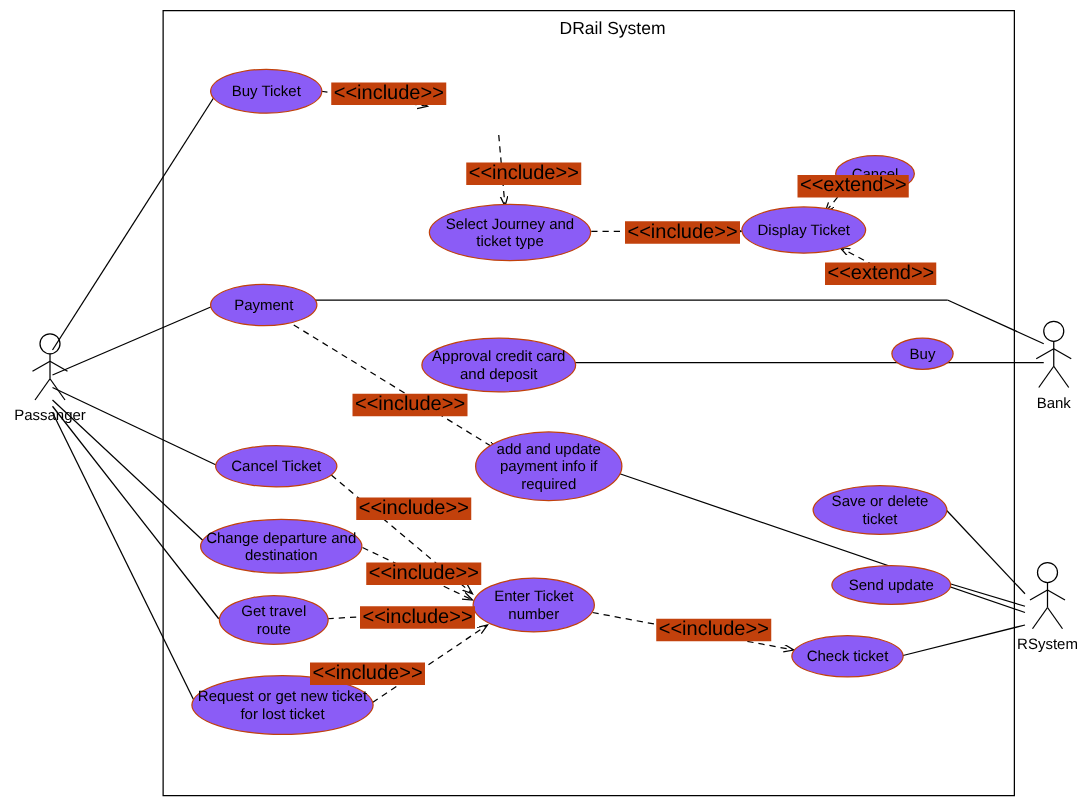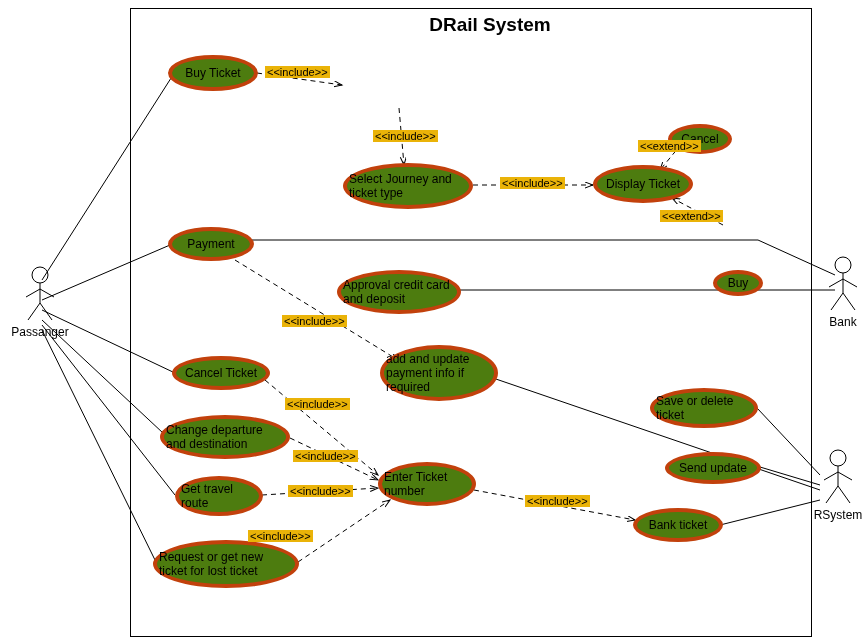--- a/index.html
+++ b/index.html
@@ -14,52 +14,53 @@
     width: 868px;
     height: 641px;
   }
   .system-boundary {
     position: absolute;
     border: 1px solid #000;
     background: #fff;
   }
   .system-title {
     position: absolute;
-    font-weight: bold;
-    font-size: 19px;
+    font-weight: normal;
+    font-size: 14px;
     text-align: center;
   }
   .usecase {
     position: absolute;
-    border: 4px solid #c2410c;
+    border: 1px solid #c2410c;
     border-radius: 50%;
-    background: #4d7c0f;
+    background: #8b5cf6;
     display: flex;
     align-items: center;
     justify-content: center;
+    text-align: center;
     font-size: 12px;
     padding: 2px;
     box-sizing: border-box;
   }
   .actor {
     position: absolute;
     text-align: center;
   }
   .actor svg {
     display: block;
     margin: 0 auto;
   }
   .actor-label {
     font-size: 12px;
     margin-top: 2px;
   }
   .stereo {
     position: absolute;
-    font-size: 11px;
-    background: #eab308;
+    font-size: 16px;
+    background: #c2410c;
     padding: 0 2px;
   }
   svg.connectors {
     position: absolute;
     left: 0;
     top: 0;
     width: 868px;
     height: 641px;
     pointer-events: none;
   }
@@ -171,21 +172,21 @@
   <div class="usecase" style="left:172px; top:356px; width:98px; height:34px;">Cancel Ticket</div>
 
   <div class="usecase" style="left:160px; top:415px; width:130px; height:44px;">Change departure and destination</div>
 
   <div class="usecase" style="left:175px; top:476px; width:88px; height:40px;">Get travel route</div>
 
   <div class="usecase" style="left:153px; top:540px; width:146px; height:48px;">Request or get new ticket for lost ticket</div>
 
   <div class="usecase" style="left:378px; top:462px; width:98px; height:44px;">Enter Ticket number</div>
 
-  <div class="usecase" style="left:633px; top:508px; width:90px; height:34px;">Bank ticket</div>
+  <div class="usecase" style="left:633px; top:508px; width:90px; height:34px;">Check ticket</div>
 
   <div class="usecase" style="left:650px; top:388px; width:108px; height:40px;">Save or delete ticket</div>
 
   <div class="usecase" style="left:665px; top:452px; width:96px; height:32px;">Send update</div>
 
   <div class="stereo" style="left:265px; top:66px;">&lt;&lt;include&gt;&gt;</div>
   <div class="stereo" style="left:373px; top:130px;">&lt;&lt;include&gt;&gt;</div>
   <div class="stereo" style="left:500px; top:177px;">&lt;&lt;include&gt;&gt;</div>
   <div class="stereo" style="left:638px; top:140px;">&lt;&lt;extend&gt;&gt;</div>
   <div class="stereo" style="left:660px; top:210px;">&lt;&lt;extend&gt;&gt;</div>

